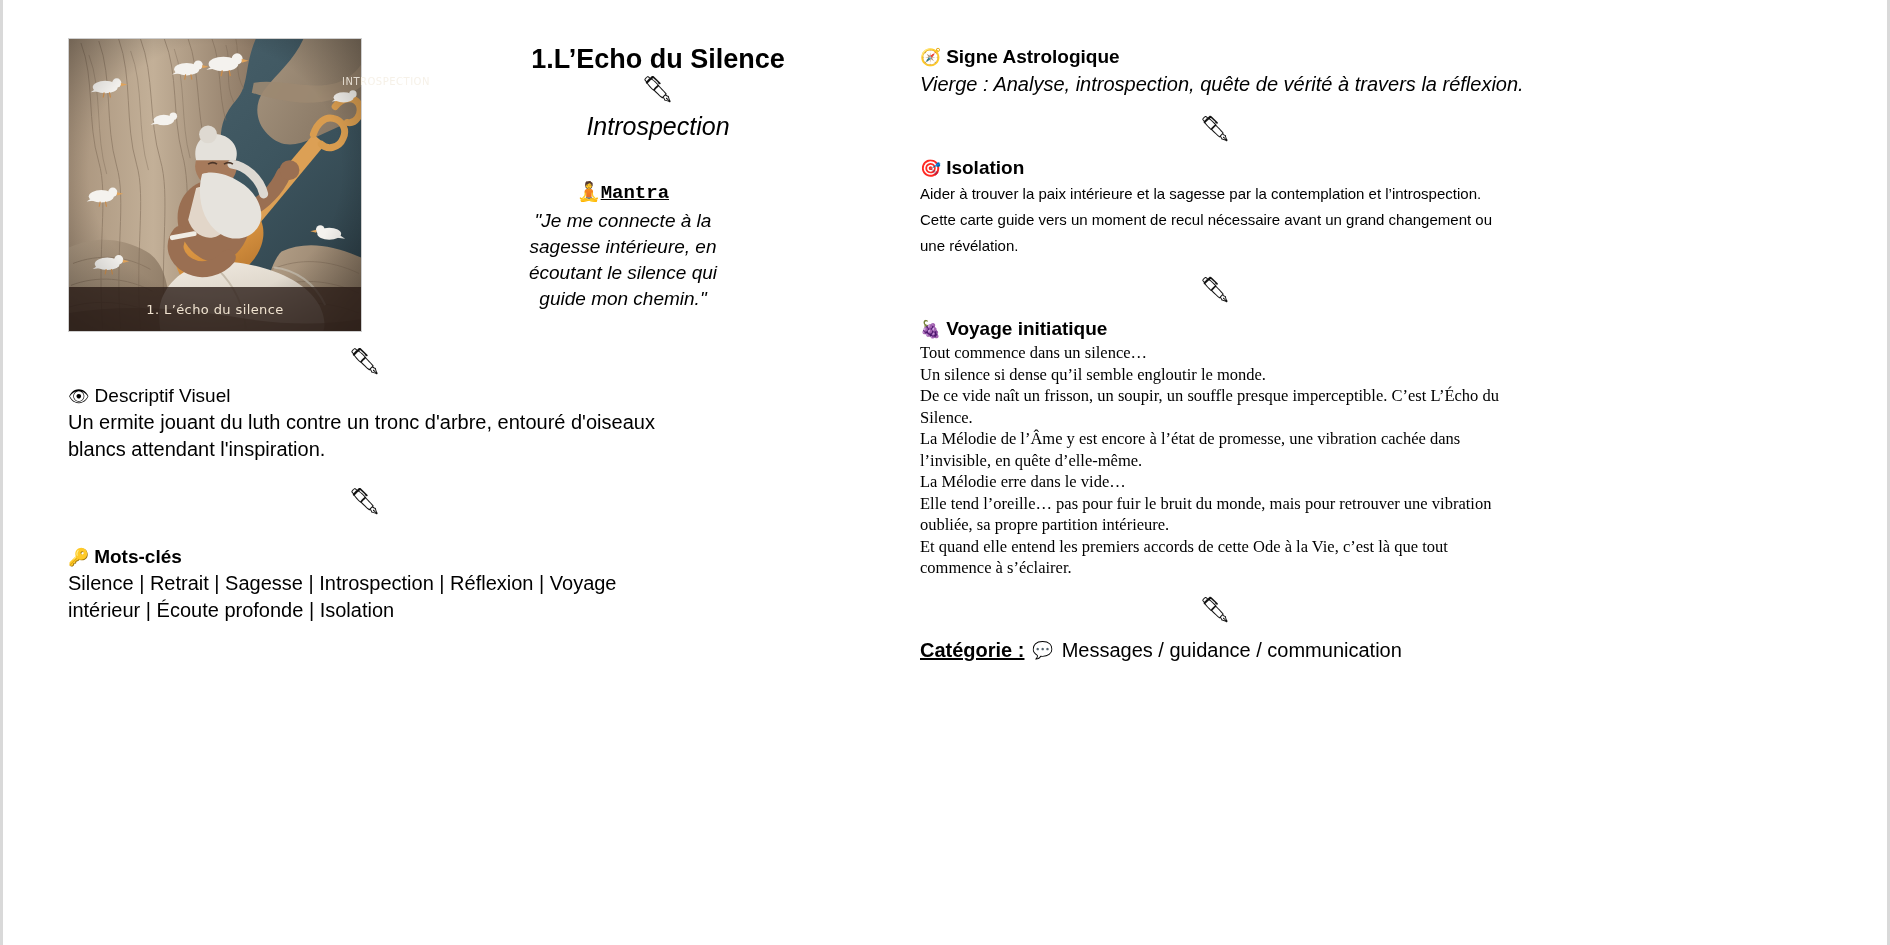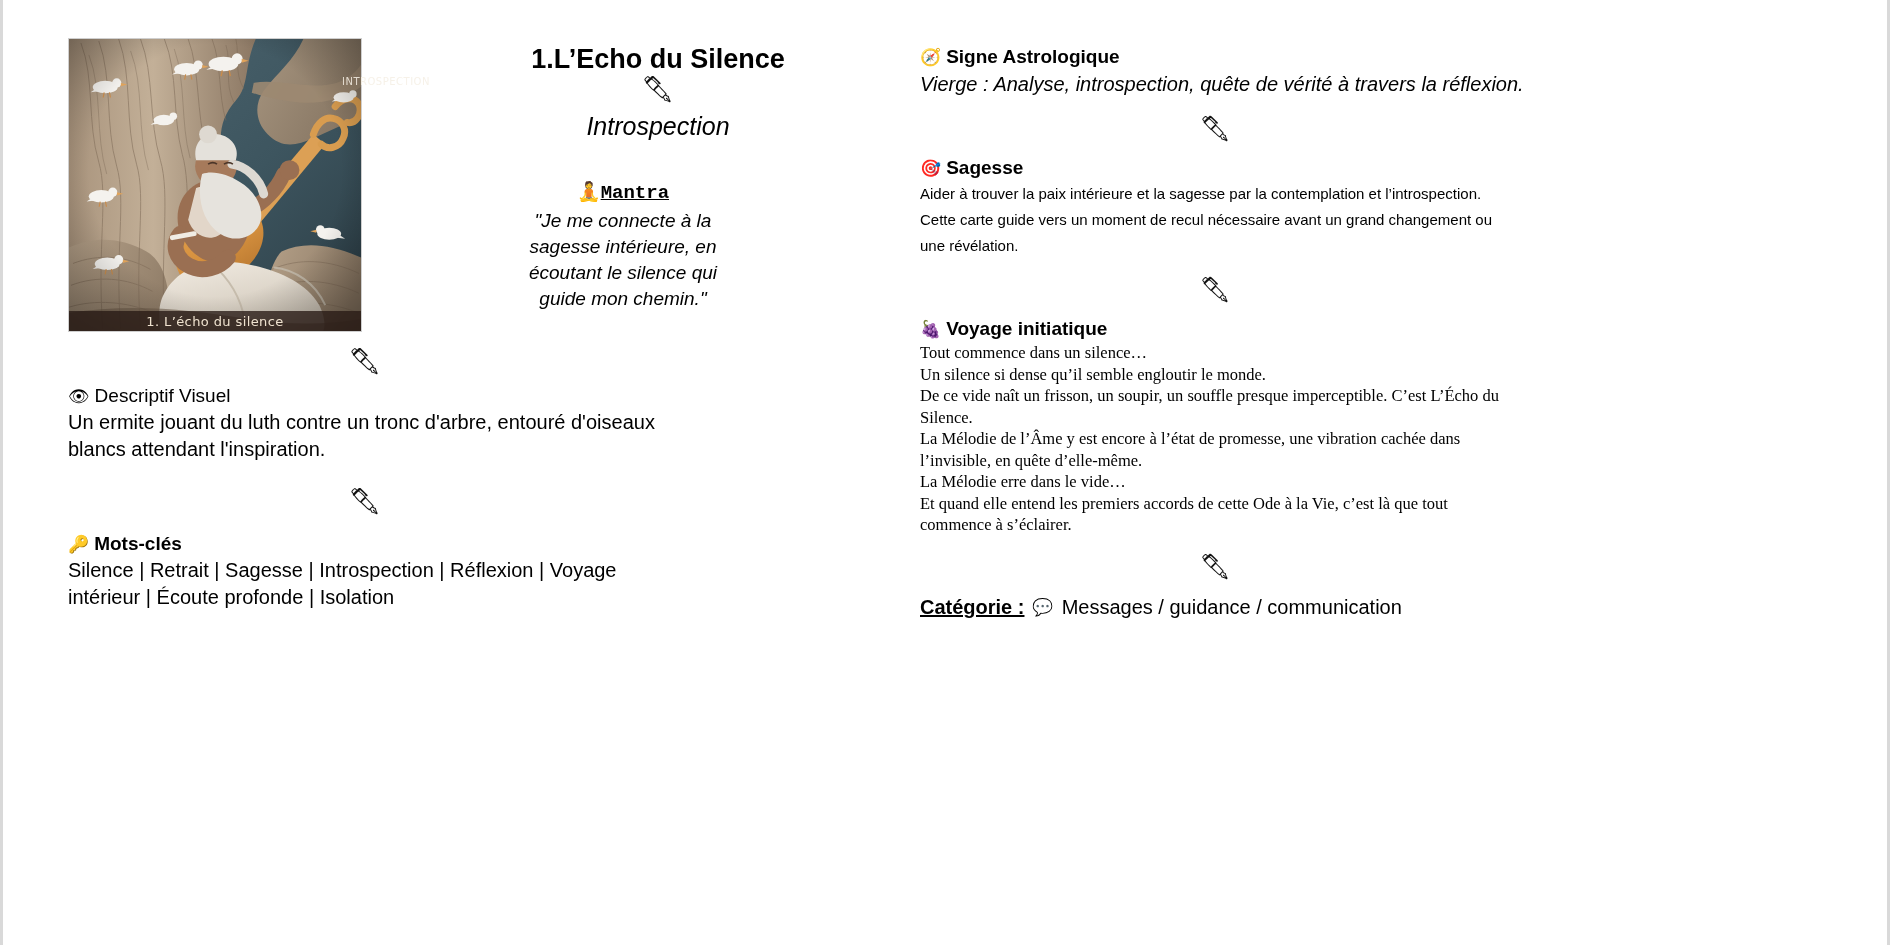--- a/index.html
+++ b/index.html
@@ -62,21 +62,21 @@
     height: 294px;
     display: block;
     border: 1px solid #cfcfcf;
     box-sizing: border-box;
   }
   .card-caption-strip {
     position: absolute;
     left: 1px;
     bottom: 1px;
     width: 292px;
-    height: 20px;
+    height: 44px;
     background: rgba(40, 26, 20, 0.78);
     color: #efe2cf;
     font-family: "DejaVu Sans", sans-serif;
     font-size: 13px;
     letter-spacing: 0.4px;
     display: flex;
     align-items: center;
     justify-content: center;
     box-sizing: border-box;
   }
@@ -179,21 +179,21 @@
   .sec-body {
     font-family: "Liberation Sans", sans-serif;
     font-size: 20px;
     line-height: 27px;
   }
 
   
   .left-divider-1 { position: absolute; left: 280px; top: 310px; }
   .left-sec-descriptif { position: absolute; left: 0px; top: 345px; width: 600px; }
   .left-divider-2 { position: absolute; left: 280px; top: 450px; }
-  .left-sec-motscles { position: absolute; left: 0px; top: 493px; width: 560px; }
+  .left-sec-motscles { position: absolute; left: 0px; top: 506px; width: 560px; }
   .r-astro-body {
     font-family: "Liberation Sans", sans-serif;
     font-style: italic;
     font-size: 20px;
     line-height: 28px;
     white-space: nowrap;
   }
   .r-divider {
     text-align: center;
     padding: 18px 0 14px 0;
@@ -456,39 +456,40 @@
       </div>
       <div class="r-astro-body">Vierge : Analyse, introspection, quête de vérité à travers la réflexion.</div>
     </div>
 
     <div class="r-divider">
       <span class="feather">🖋</span>
     </div>
 
     <div class="blk">
       <div class="sec-head bold">
-        <span class="emoji">🎯</span><span class="label">Sagesse</span>
+        <span class="emoji">🎯</span><span class="label">Isolation</span>
       </div>
       <div class="sec-body r-objectif-body">Aider à trouver la paix intérieure et la sagesse par la contemplation et l’introspection. Cette carte guide vers un moment de recul nécessaire avant un grand changement ou une révélation.</div>
     </div>
 
     <div class="r-divider">
       <span class="feather">🖋</span>
     </div>
 
     <div class="blk">
       <div class="sec-head bold">
         <span class="emoji">🍇</span><span class="label">Voyage initiatique</span>
       </div>
       <div class="voyage-body" id="voyage-paragraphs">
           <p>Tout commence dans un silence…</p>
           <p>Un silence si dense qu’il semble engloutir le monde.</p>
           <p>De ce vide naît un frisson, un soupir, un souffle presque imperceptible. C’est L’Écho du Silence.</p>
           <p>La Mélodie de l’Âme y est encore à l’état de promesse, une vibration cachée dans l’invisible, en quête d’elle-même.</p>
           <p>La Mélodie erre dans le vide…</p>
+          <p>Elle tend l’oreille… pas pour fuir le bruit du monde, mais pour retrouver une vibration oubliée, sa propre partition intérieure.</p>
           <p>Et quand elle entend les premiers accords de cette Ode à la Vie, c’est là que tout commence à s’éclairer.</p>
         </div>
     </div>
 
     <div class="r-divider">
       <span class="feather">🖋</span>
     </div>
 
     <div class="cat-line">
       <span class="cat-label">Catégorie :</span>

